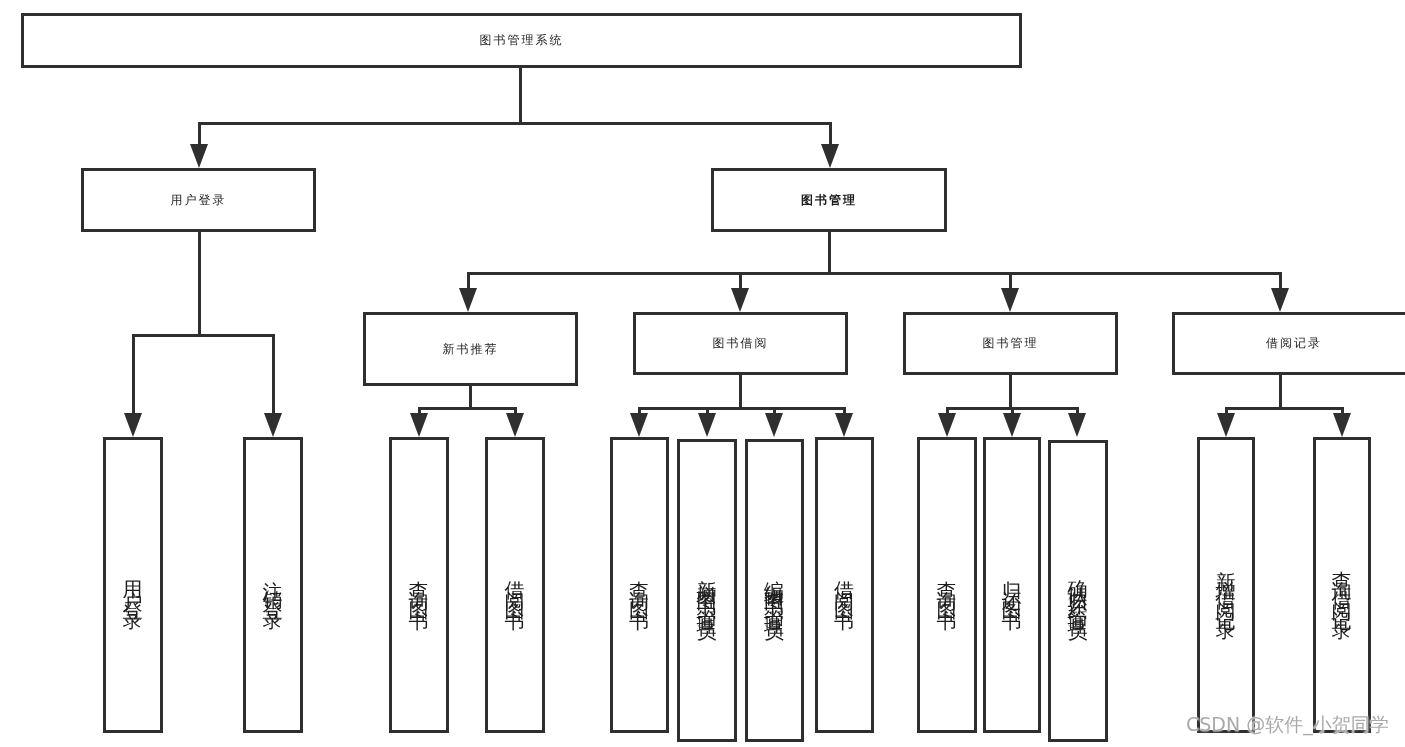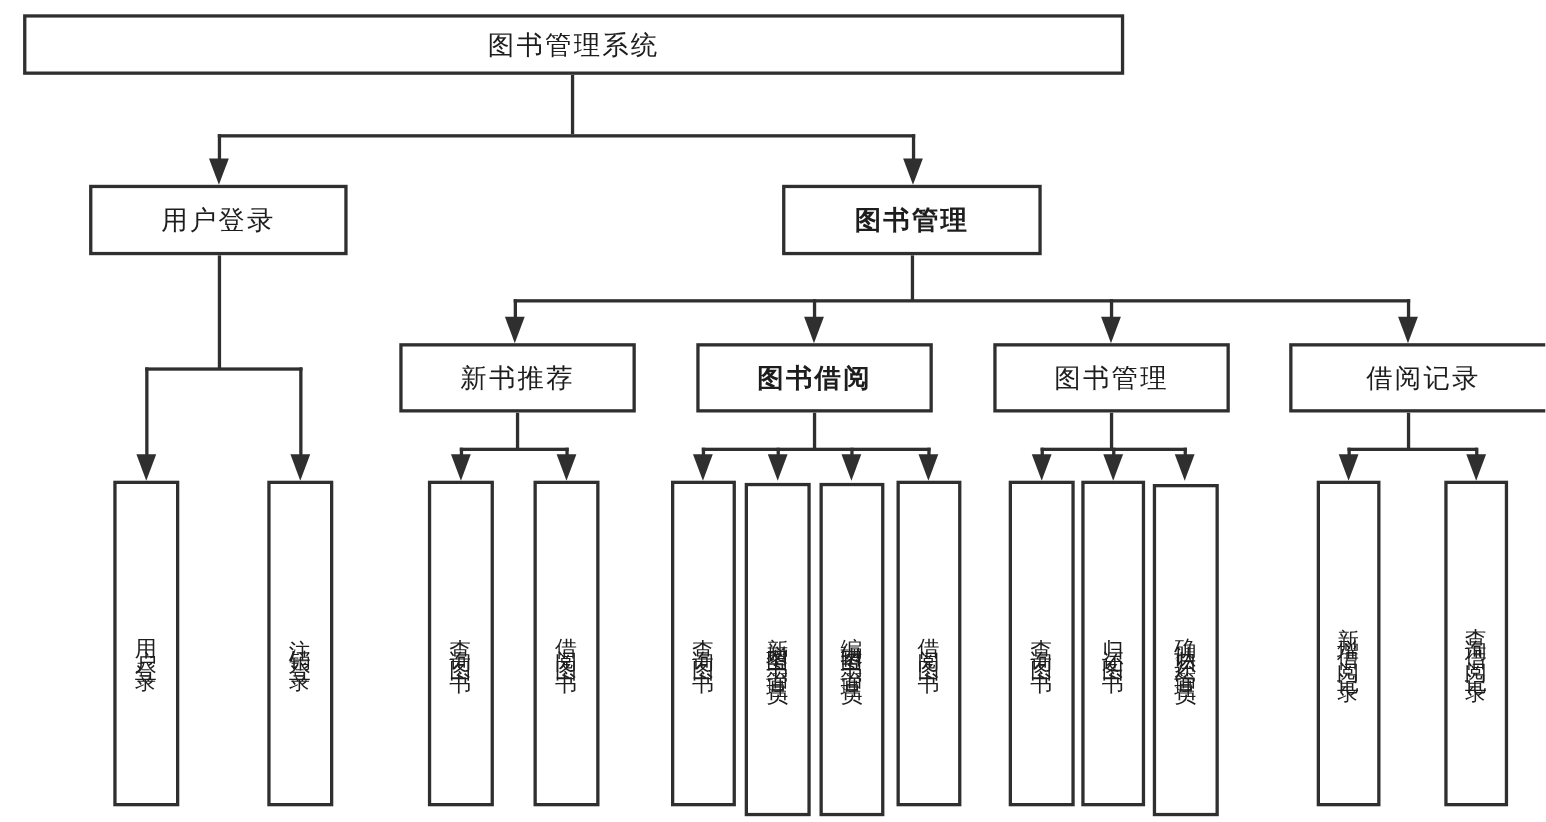--- a/index.html
+++ b/index.html
@@ -8,21 +8,21 @@
   }
   html,body{margin:0;padding:0;background:#ffffff;}
   body{font-family:"DejaVu Sans","Liberation Sans",sans-serif;}
   .canvas{
     position:relative;width:1405px;height:747px;background:#ffffff;overflow:hidden;
   }
   .box{
     position:absolute;box-sizing:border-box;border:3px solid var(--line);background:#ffffff;
     display:flex;align-items:center;justify-content:center;color:var(--text);
   }
-  .box .lbl{font-size:24px;letter-spacing:2px;white-space:nowrap;}
+  .box .lbl{font-size:12px;letter-spacing:2px;white-space:nowrap;}
   .leaf .vlbl{
     writing-mode:vertical-lr;text-orientation:mixed;
     font-size:20px;letter-spacing:10px;line-height:1;color:var(--text);
   }
   .hline,.vline{position:absolute;background:var(--line);}
   .hline{height:3px;}
   .vline{width:3px;}
   .ah{
     position:absolute;width:0;height:0;
     border-left:9px solid transparent;border-right:9px solid transparent;
@@ -101,24 +101,24 @@
     <span class="lbl">图书管理系统</span>
   </div>
 
   <div class="box" style="left:81px;top:168px;width:235px;height:64px;">
     <span class="lbl">用户登录</span>
   </div>
   <div class="box" style="left:711px;top:168px;width:236px;height:64px;font-weight:bold;">
     <span class="lbl">图书管理</span>
   </div>
 
-  <div class="box" style="left:363px;top:312px;width:215px;height:63px;">
+  <div class="box" style="left:363px;top:312px;width:215px;height:74px;">
     <span class="lbl">新书推荐</span>
   </div>
-  <div class="box" style="left:633px;top:312px;width:215px;height:63px;font-weight:bold;">
+  <div class="box" style="left:633px;top:312px;width:215px;height:63px;">
     <span class="lbl">图书借阅</span>
   </div>
   <div class="box" style="left:903px;top:312px;width:215px;height:63px;">
     <span class="lbl">图书管理</span>
   </div>
   <div class="box" style="left:1172px;top:312px;width:244px;height:63px;">
     <span class="lbl">借阅记录</span>
   </div>
 
   <div class="box leaf" style="left:103px;top:437px;width:60px;height:296px;">
@@ -158,14 +158,15 @@
     <span class="vlbl" style="letter-spacing:6px;">确认归还（管理员）</span>
   </div>
 
   <div class="box leaf" style="left:1197px;top:437px;width:58px;height:296px;">
     <span class="vlbl">新增借阅记录</span>
   </div>
   <div class="box leaf" style="left:1313px;top:437px;width:58px;height:296px;">
     <span class="vlbl">查询借阅记录</span>
   </div>
 
+  <div class="watermark">CSDN @软件_小贺同学</div>
 
 </div>
 
 </body></html>

